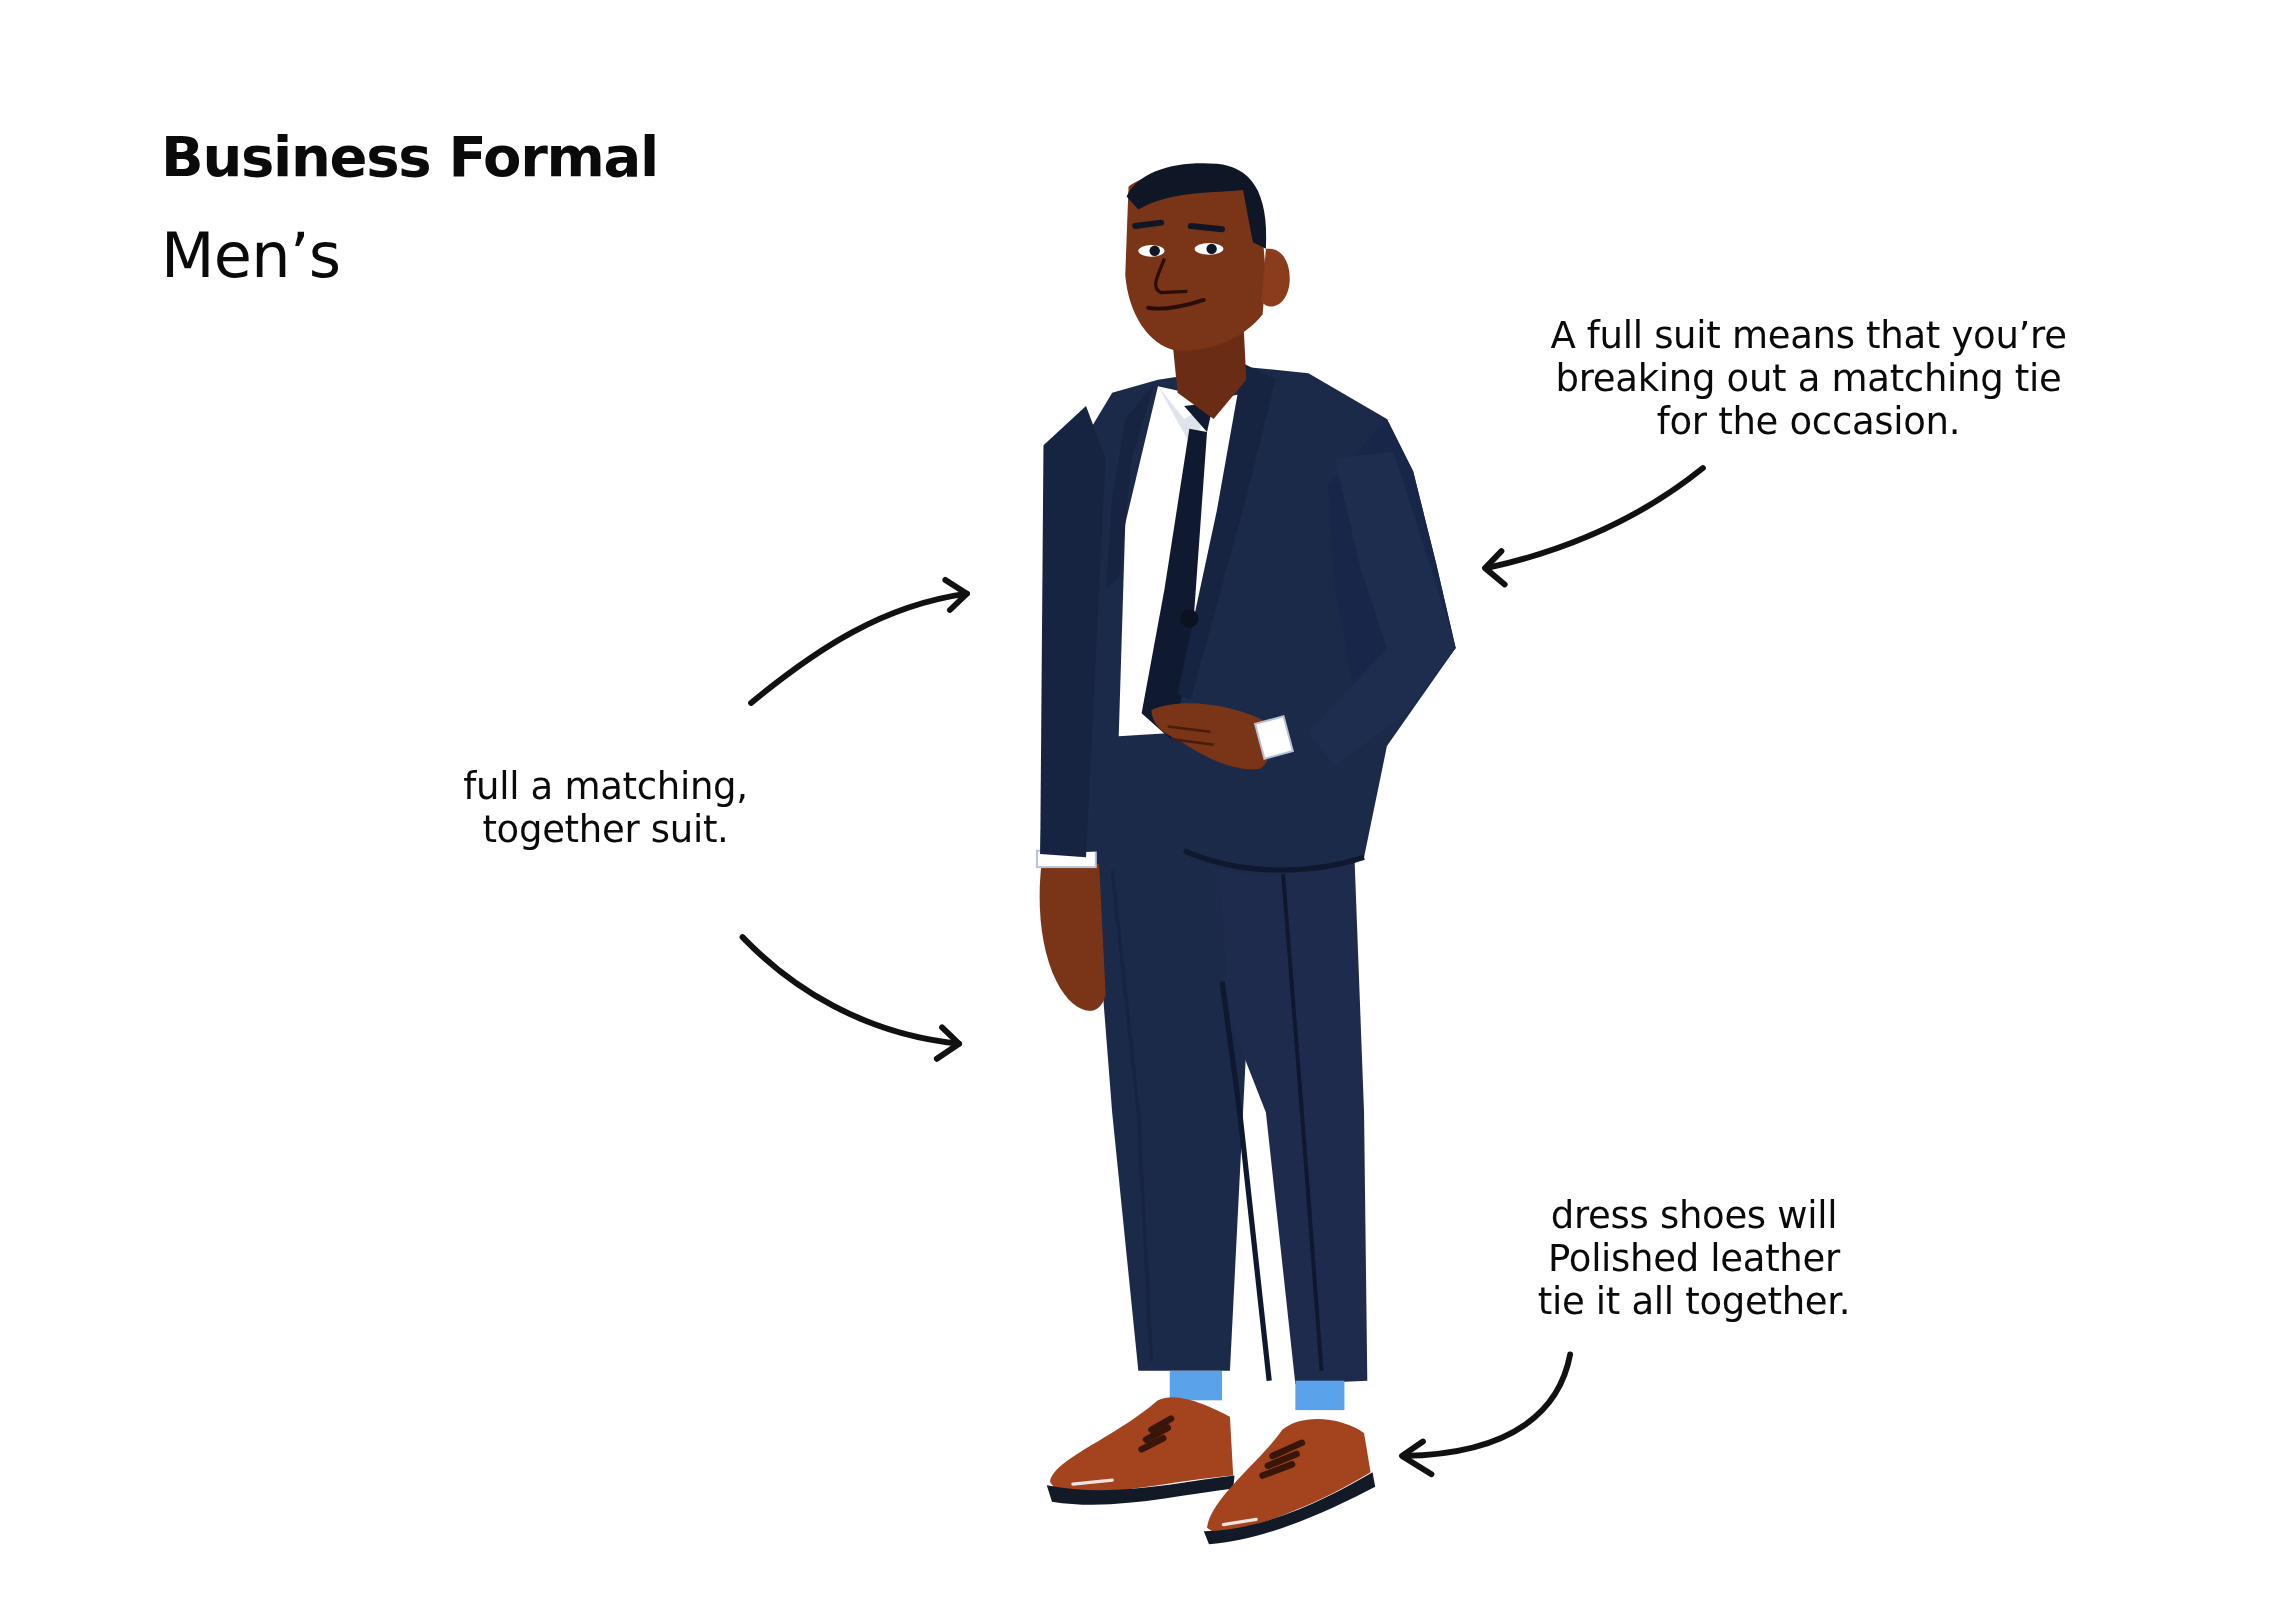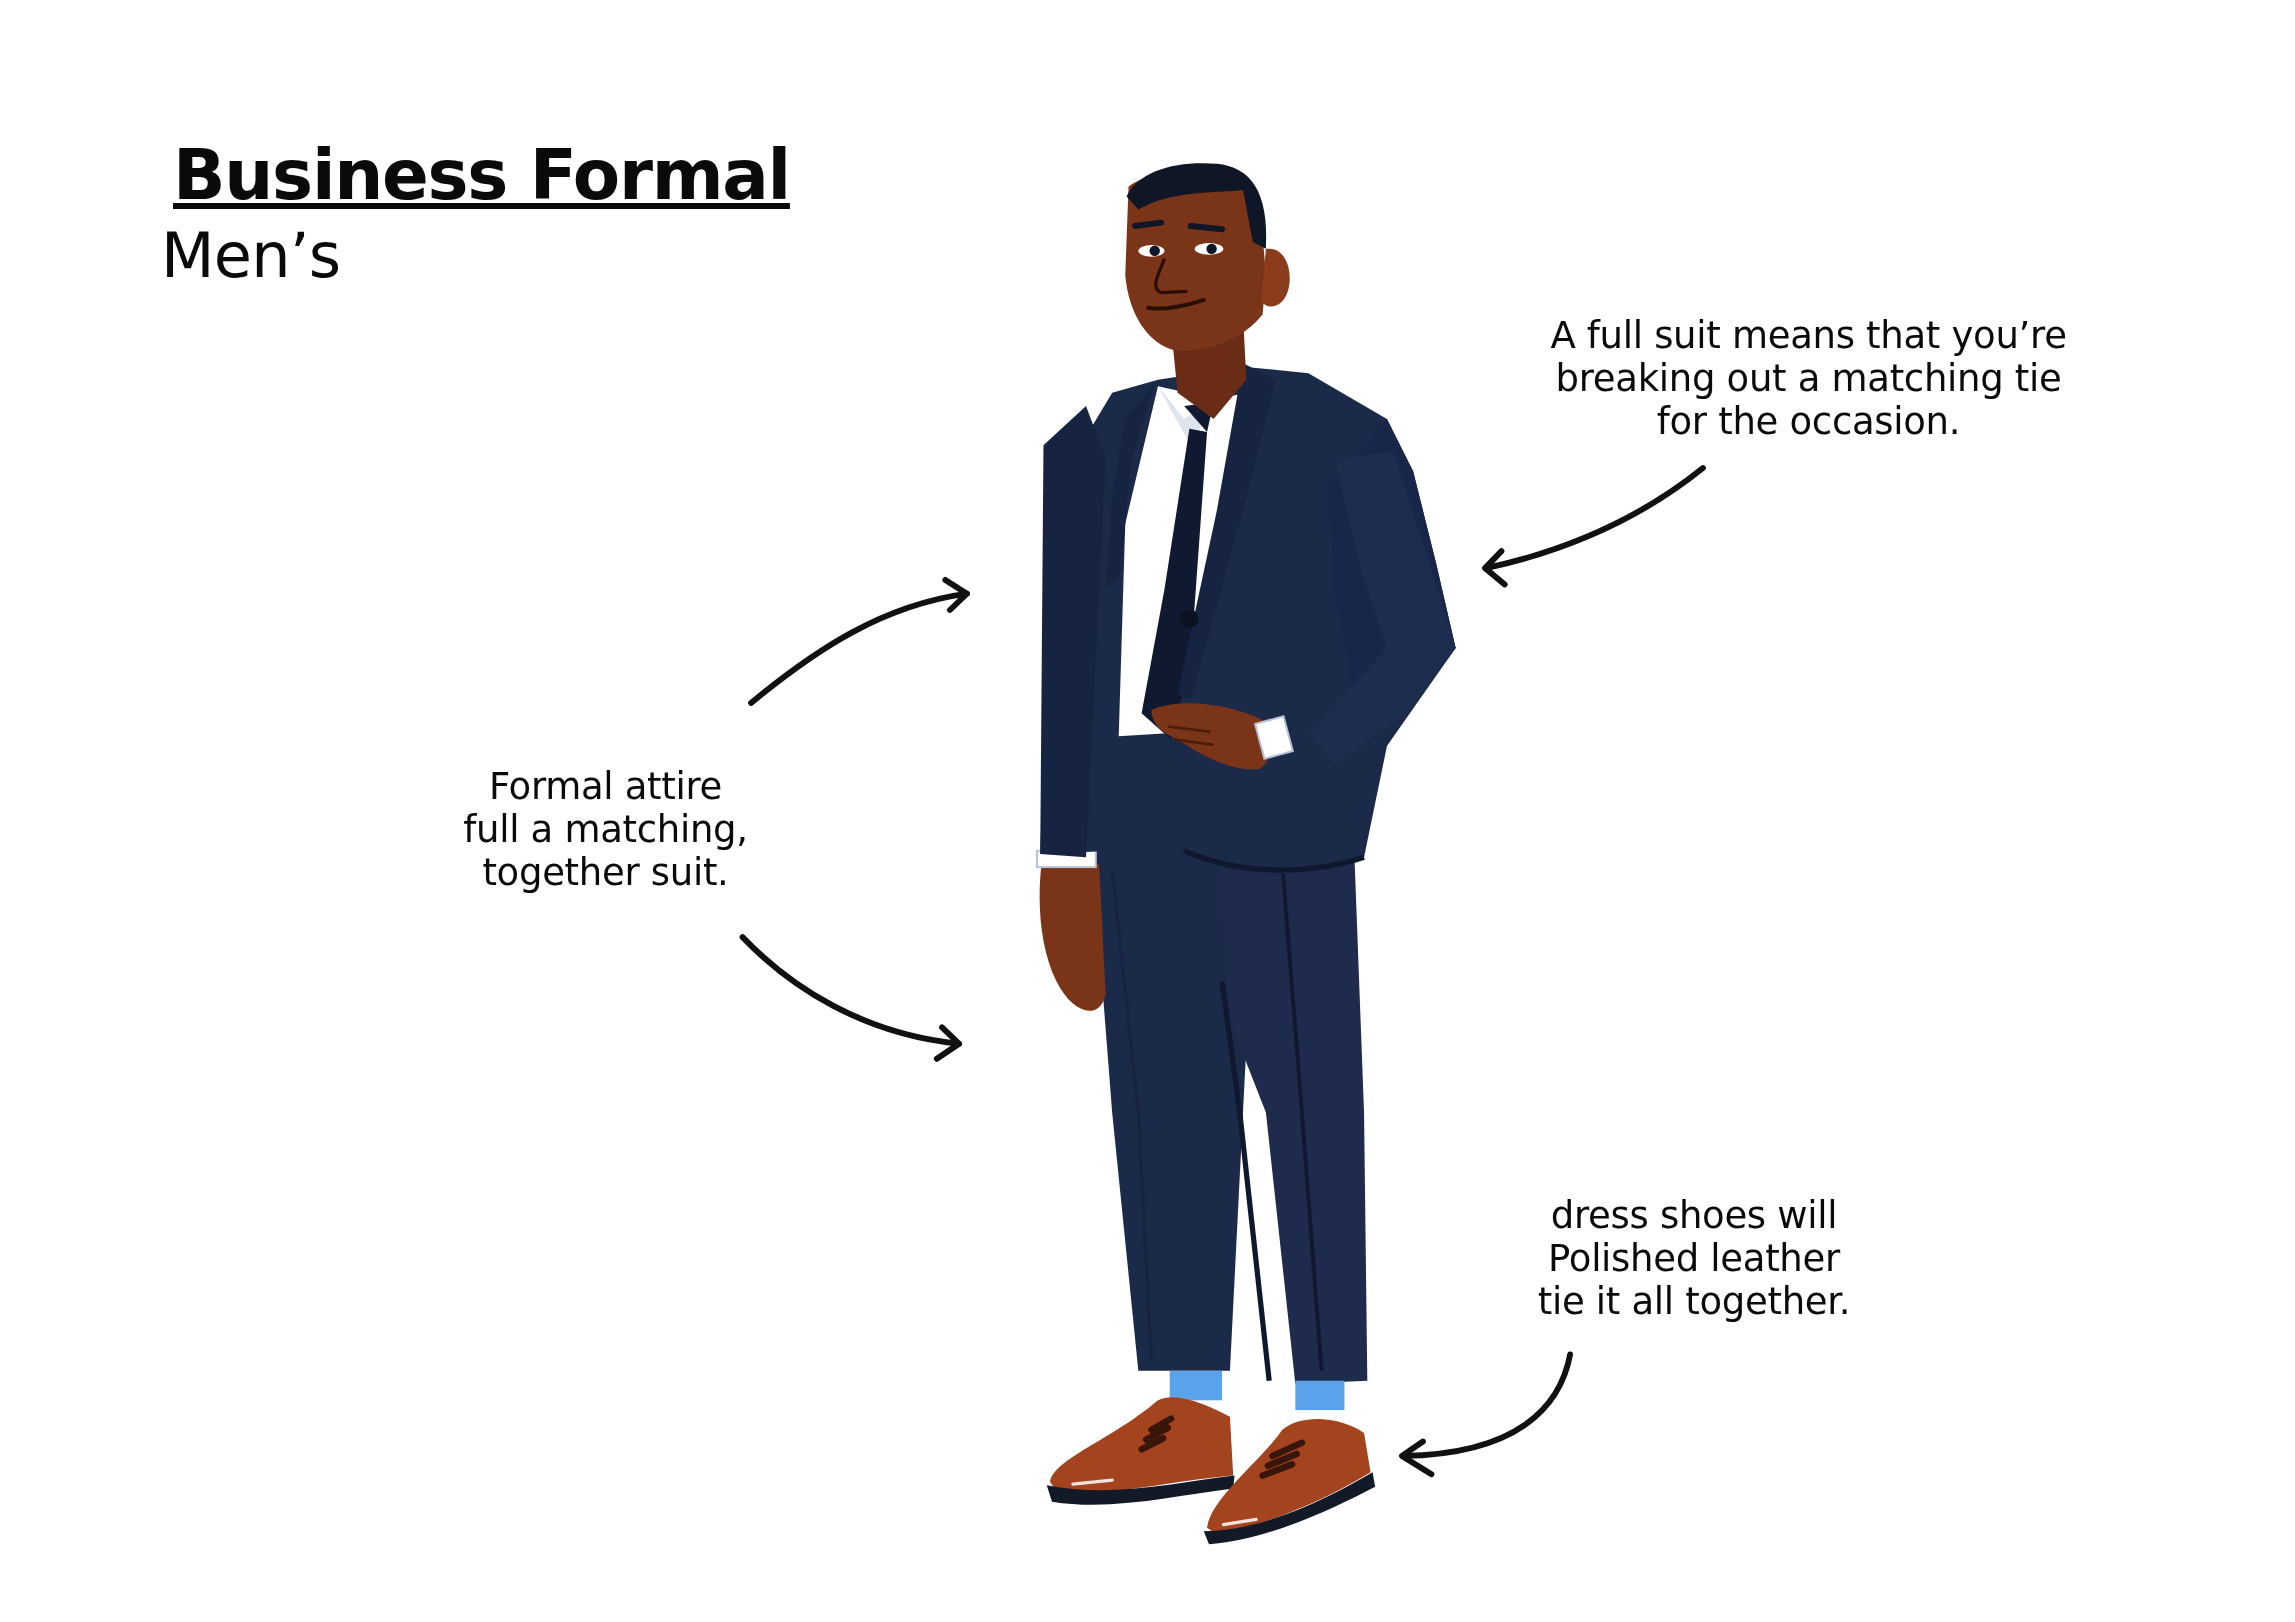--- a/index.html
+++ b/index.html
@@ -1,19 +1,19 @@
 <!DOCTYPE html>
 <html style="font-size:10.5px"><head>
 <meta charset="utf-8">
 <style>
   html, body { margin:0; padding:0; background:#ffffff; }
   body { width:2295px; height:1623px; position:relative; overflow:hidden;
          font-family:"DejaVu Sans", "Liberation Sans", sans-serif; color:#0a0a0a; }
-  .title { position:absolute; left:161px; top:126px; font-size:69px; font-weight:bold;
-           letter-spacing:-1.3px; line-height:1.1; margin:12px;text-decoration:underline; }
+  .title { position:absolute; left:161px; top:126px; font-size:56px; font-weight:bold;
+           letter-spacing:-1.3px; line-height:1.1; margin:0; }
   .subtitle { position:absolute; left:161px; top:222px; font-size:62px; font-weight:normal;
               letter-spacing:-0.7px; line-height:1.1; margin:0; }
   .note { position:absolute; font-size:37px; line-height:43px; text-align:center;
           letter-spacing:-0.3px; margin:16px; }
   .note span { display:block; white-space:nowrap; }
   #note-tie   { left:1498px; top:298px;  width:589px; }
   #note-suit  { left:380px;  top:749px; width:419px; }
   #note-shoes { left:1472px; top:1178px; width:412px; }
   svg.layer { position:absolute; left:0; top:0; }
 </style>
@@ -23,21 +23,20 @@
 <h1 class="title">Business Formal</h1>
 <h2 class="subtitle">Men’s</h2>
 
 <div class="note" id="note-tie">
   <span>A full suit means that you’re</span>
   <span>breaking out a matching tie</span>
   <span>for the occasion.</span>
 </div>
 
 <div class="note" id="note-suit">
-  <span>Formal attire</span>
   <span>full a matching,</span>
   <span>together suit.</span>
 </div>
 
 <div class="note" id="note-shoes">
   <span>dress shoes will</span>
   <span>Polished leather</span>
   <span>tie it all together.</span>
 </div>
 

